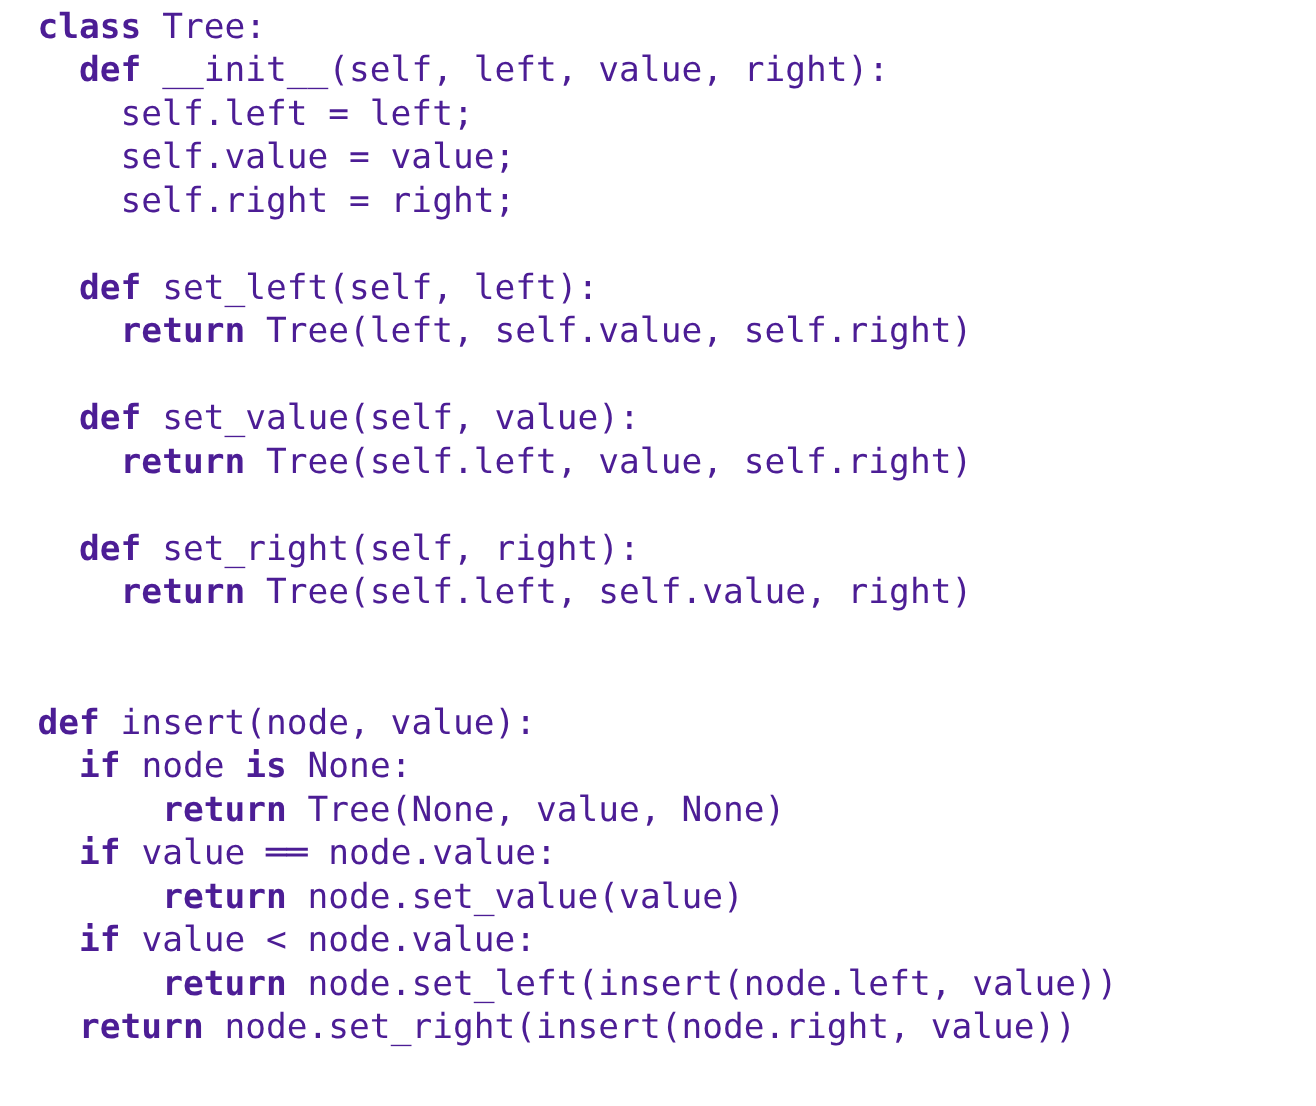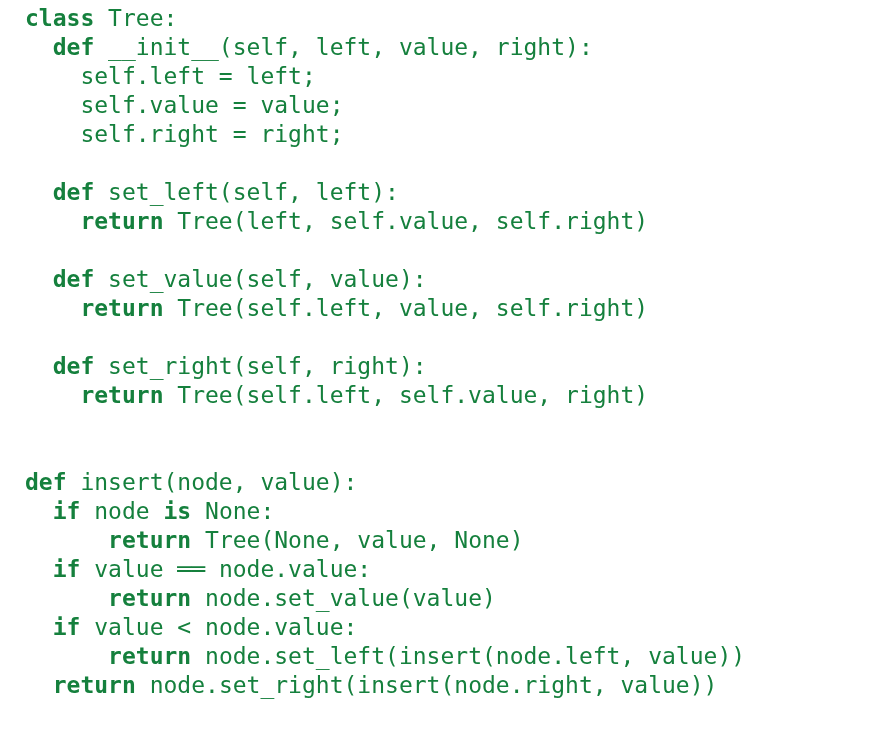--- a/index.html
+++ b/index.html
@@ -12,21 +12,21 @@
     height: 737px;
     background: #ffffff;
     overflow: hidden;
     box-sizing: border-box;
     padding: 4px 0 0 25px;
   }
   .code {
     font-family: "DejaVu Sans Mono", "Liberation Mono", monospace;
     font-size: 23px;
     line-height: 29px;
-    color: #15803d;
+    color: #4c1d95;
     white-space: pre;
   }
   .code-line {
     height: 29px;
     white-space: pre;
   }
   .kw {
     font-weight: bold;
   }
 </style>

